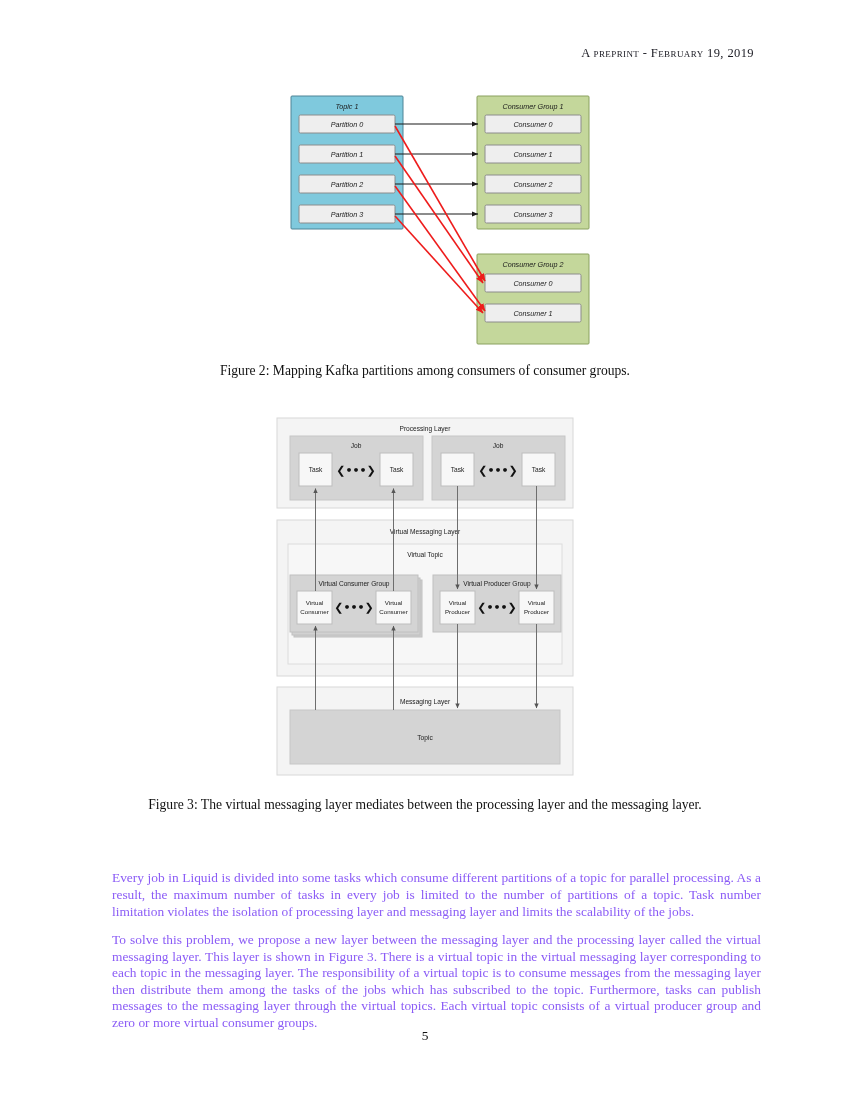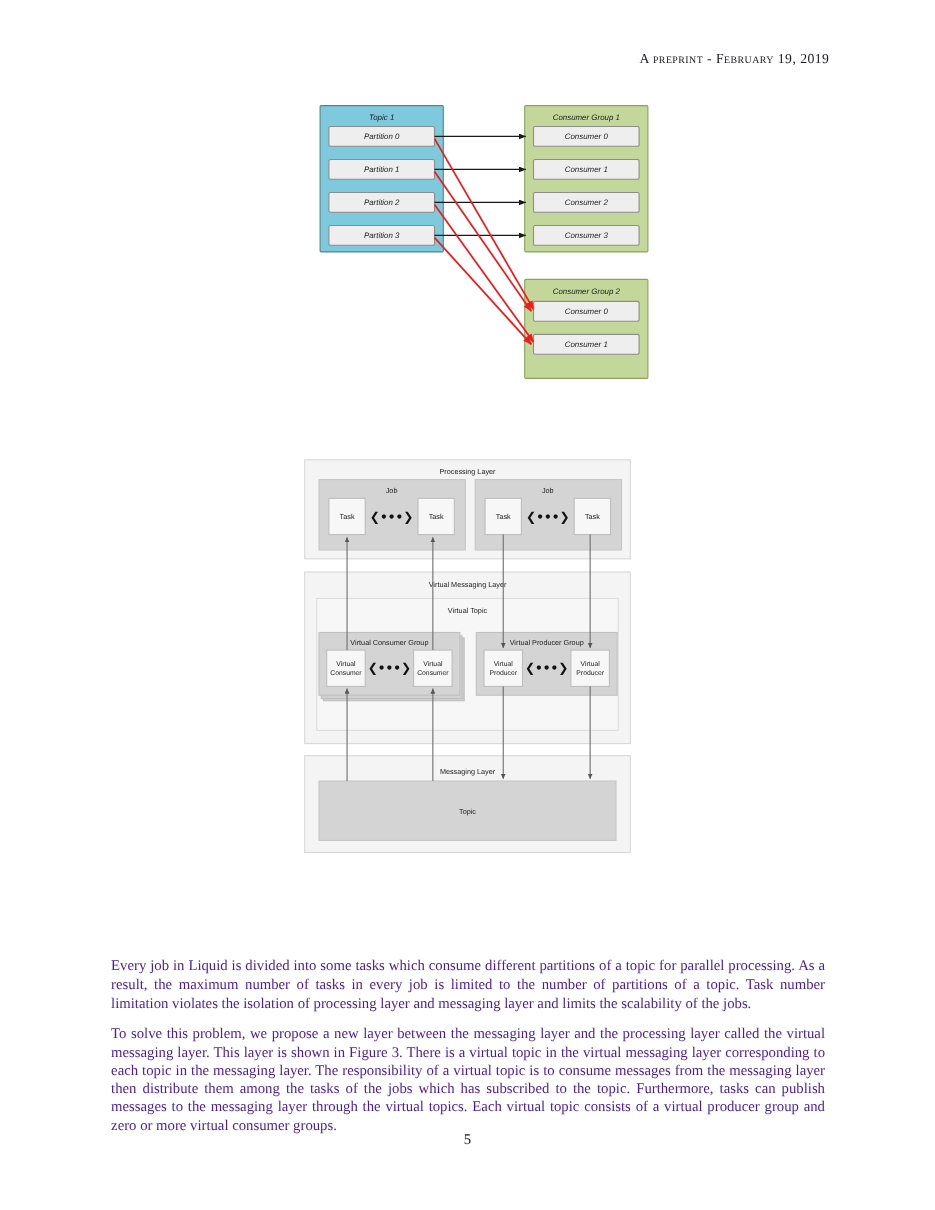--- a/index.html
+++ b/index.html
@@ -65,27 +65,27 @@
     left: 0;
     top: 412px;
     width: 850px;
     height: 368px;
   }
   #figure3-svg { display: block; }
 
   
   .body-text {
     position: absolute;
-    left: 101px;
+    left: 112px;
     width: 649px;
     font-family: "Liberation Serif", serif;
     font-size: 13.4px;
     line-height: 16.6px;
     text-align: justify;
-    color: #4c1d95;
+    color: #8b5cf6;
   }
   #para-1 { top: 857px; }
   #para-2 { top: 916px; margin-top: 16px; }
 
   .page-number {
     position: absolute;
     top: 1028px;
     left: 0;
     width: 850px;
     text-align: center;
@@ -179,20 +179,21 @@
 
       <g>
         <line x1="380" y1="36" x2="470" y2="191" stroke="#ee1c1c" stroke-width="1.6" marker-end="url(#arrowRed)"></line>
         <line x1="380" y1="66" x2="468" y2="193" stroke="#ee1c1c" stroke-width="1.6" marker-end="url(#arrowRed)"></line>
         <line x1="380" y1="96" x2="470" y2="221" stroke="#ee1c1c" stroke-width="1.6" marker-end="url(#arrowRed)"></line>
         <line x1="380" y1="126" x2="468" y2="223" stroke="#ee1c1c" stroke-width="1.6" marker-end="url(#arrowRed)"></line>
       </g>
     </svg>
   </div>
 
+  <div class="fig-caption" id="figure2-caption">Figure 2: Mapping Kafka partitions among consumers of consumer groups.</div>
 
   <div id="figure3-area">
     <svg id="figure3-svg" width="850" height="368" viewBox="0 0 850 368" xmlns="http://www.w3.org/2000/svg">
       <defs>
         <marker id="arrowGray" markerWidth="6" markerHeight="6" refX="4.6" refY="2.2" orient="auto" markerUnits="userSpaceOnUse">
           <path d="M0,0 L4.8,2.2 L0,4.4 z" fill="#555555"></path>
         </marker>
       </defs>
 
       <rect x="277" y="6" width="296" height="90" fill="#f4f4f4" stroke="#d8d8d8" stroke-width="1"></rect>
@@ -275,20 +276,21 @@
 
         <line x1="457.5" y1="74" x2="457.5" y2="177" stroke="#6e6e6e" stroke-width="1" marker-end="url(#arrowGray)"></line>
         <line x1="457.5" y1="212" x2="457.5" y2="296" stroke="#6e6e6e" stroke-width="1" marker-end="url(#arrowGray)"></line>
 
         <line x1="536.5" y1="74" x2="536.5" y2="177" stroke="#6e6e6e" stroke-width="1" marker-end="url(#arrowGray)"></line>
         <line x1="536.5" y1="212" x2="536.5" y2="296" stroke="#6e6e6e" stroke-width="1" marker-end="url(#arrowGray)"></line>
       </g>
     </svg>
   </div>
 
+  <div class="fig-caption" id="figure3-caption">Figure 3: The virtual messaging layer mediates between the processing layer and the messaging layer.</div>
 
   <p class="body-text" id="para-1">Every job in Liquid is divided into some tasks which consume different partitions of a topic for parallel processing. As a result, the maximum number of tasks in every job is limited to the number of partitions of a topic. Task number limitation violates the isolation of processing layer and messaging layer and limits the scalability of the jobs.</p>
 
   <p class="body-text" id="para-2">To solve this problem, we propose a new layer between the messaging layer and the processing layer called the virtual messaging layer. This layer is shown in Figure 3. There is a virtual topic in the virtual messaging layer corresponding to each topic in the messaging layer. The responsibility of a virtual topic is to consume messages from the messaging layer then distribute them among the tasks of the jobs which has subscribed to the topic. Furthermore, tasks can publish messages to the messaging layer through the virtual topics. Each virtual topic consists of a virtual producer group and zero or more virtual consumer groups.</p>
 
   <div class="page-number">5</div>
 
 </div>
 
 </body></html>

